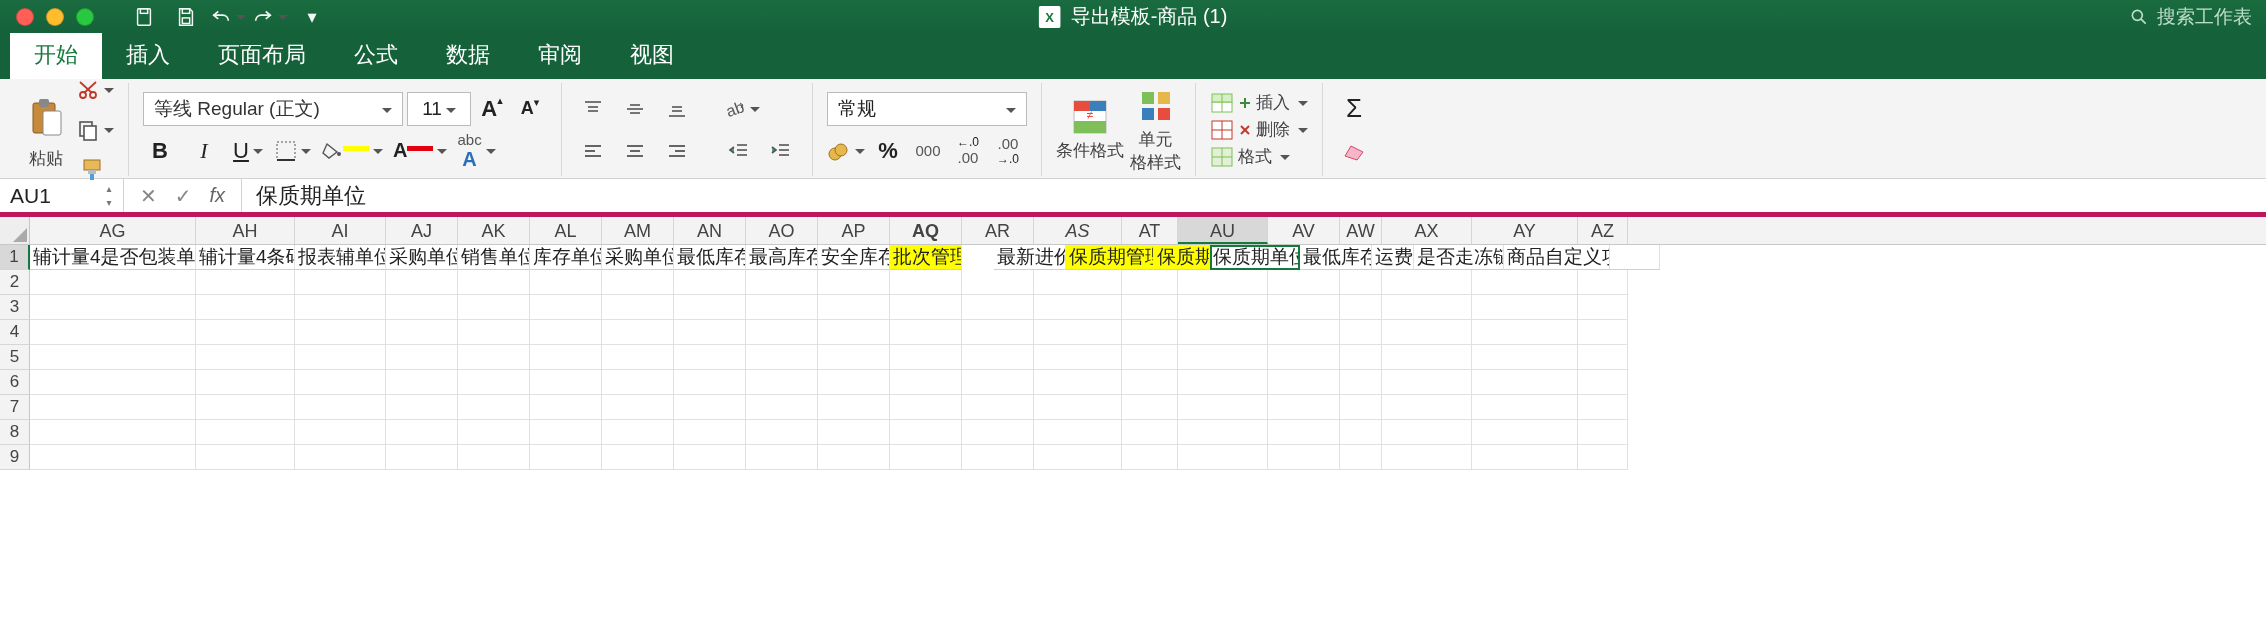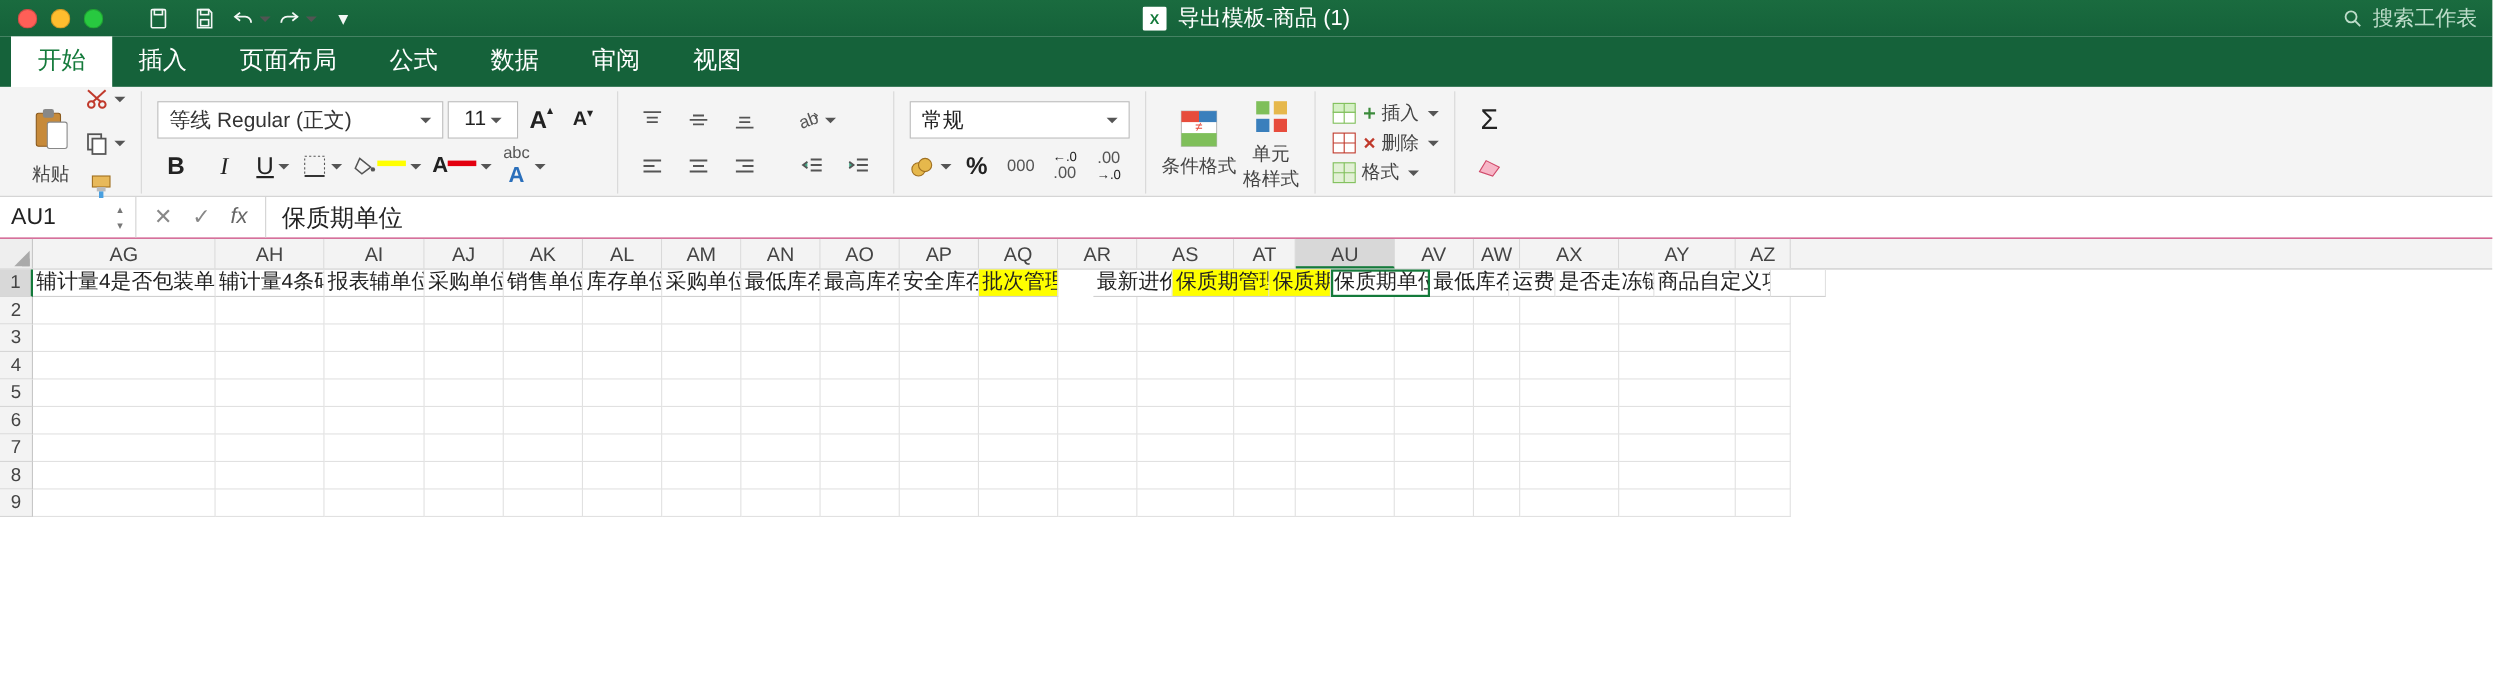--- a/index.html
+++ b/index.html
@@ -31,21 +31,21 @@
   .lbl { font-size: 17px; color: #444; white-space: nowrap; }
   .tiny { font-size: 15px; color: #555; }
   .fontbox { height: 34px; border: 1px solid #bbb; background: #fff; display: flex; align-items: center; padding: 0 10px; font-size: 19px; color: #333; min-width: 260px; justify-content: space-between; }
   .sizebox { height: 34px; border: 1px solid #bbb; background: #fff; display: flex; align-items: center; justify-content: center; font-size: 19px; min-width: 64px; }
   .chev::after { content: ""; display: inline-block; border: 5px solid transparent; border-top-color: #555; margin-left: 4px; transform: translateY(3px); }
   .yellowbar { width: 26px; height: 5px; background: #ffff00; display: block; position: relative; top:-2px; }
   .redbar { width: 26px; height: 5px; background: #e3000f; display: block; position: relative; top:-2px; }
   .numfmt { height: 34px; border: 1px solid #bbb; background: #fff; min-width: 200px; display: flex; align-items: center; justify-content: space-between; padding: 0 10px; font-size: 19px; }
 
   
-  .fbar { height: 38px; border-bottom: 1px solid #be185d; display: flex; align-items: center; }
+  .fbar { height: 38px; border-bottom: 5px solid #be185d; display: flex; align-items: center; }
   .namebox { width: 124px; height: 100%; border-right: 1px solid #d2d2d2; display: flex; align-items: center; padding-left: 10px; font-size: 21px; justify-content:space-between; padding-right:6px;}
   .stepper { display:flex; flex-direction:column; }
   .step { width:16px; height:14px; display:flex; align-items:center; justify-content:center; font-size:10px; color:#777; }
   .fbbtns { display: flex; align-items: center; gap: 18px; padding: 0 16px; color: #888; }
   .fxlbl { font-style: italic; font-size: 20px; color: #666; }
   .ftext { flex: 1; padding-left: 14px; font-size: 22px; border-left:1px solid #d2d2d2; height:100%; display:flex; align-items:center;}
 
   
   .grid { overflow: hidden; }
   .colheads { display: flex; height: 28px; background: #f3f3f3; border-bottom: 1px solid #c7c7c7; }
@@ -449,23 +449,23 @@
         <div class="ch" style="width: 166px;">AG</div>
         <div class="ch" style="width: 99px;">AH</div>
         <div class="ch" style="width: 91px;">AI</div>
         <div class="ch" style="width: 72px;">AJ</div>
         <div class="ch" style="width: 72px;">AK</div>
         <div class="ch" style="width: 72px;">AL</div>
         <div class="ch" style="width: 72px;">AM</div>
         <div class="ch" style="width: 72px;">AN</div>
         <div class="ch" style="width: 72px;">AO</div>
         <div class="ch" style="width: 72px;">AP</div>
-        <div class="ch" style="width: 72px;">AQ</div>
+        <div class="ch" style="width: 72px; font-weight: bold;">AQ</div>
         <div class="ch" style="width: 72px;">AR</div>
-        <div class="ch" style="width: 88px;">AS</div>
+        <div class="ch" style="width: 88px; font-style: italic;">AS</div>
         <div class="ch" style="width: 56px;">AT</div>
         <div class="ch active" style="width: 90px;">AU</div>
         <div class="ch" style="width: 72px;">AV</div>
         <div class="ch" style="width: 42px;">AW</div>
         <div class="ch" style="width: 90px;">AX</div>
         <div class="ch" style="width: 106px;">AY</div>
         <div class="ch" style="width: 50px;">AZ</div>
       </div>
   </div>
   <div class="rows" id="rows-container">

